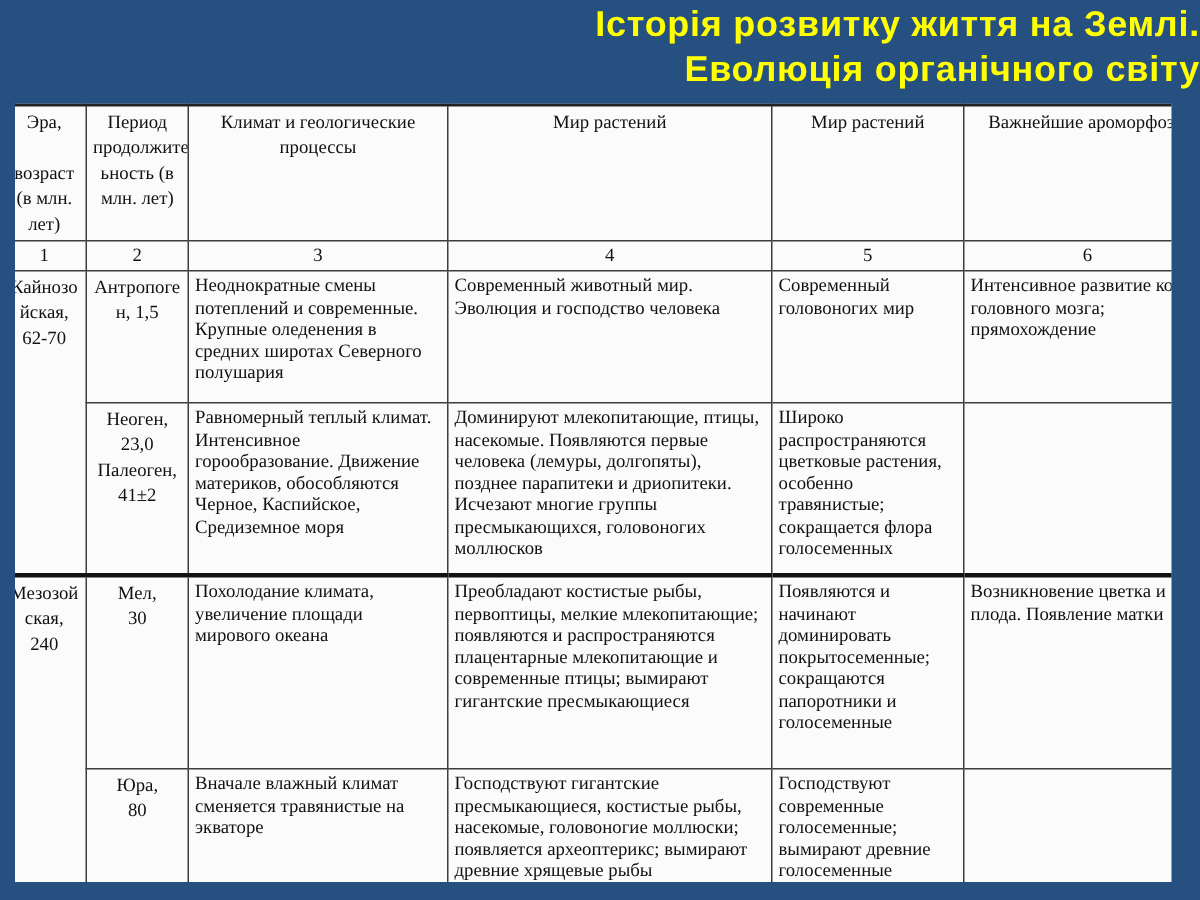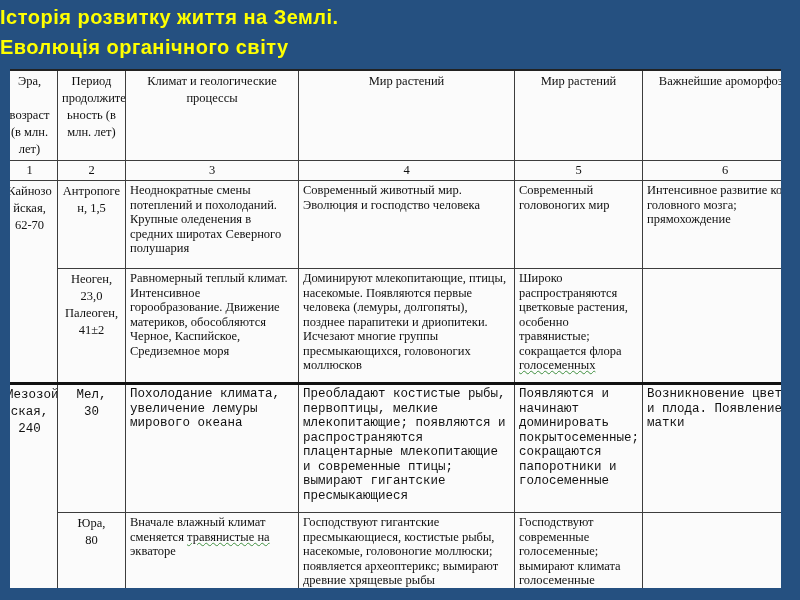--- a/index.html
+++ b/index.html
@@ -3,23 +3,23 @@
 <meta charset="utf-8">
 <style>
   html,body { margin:0; padding:0; }
   body {
     width:800px; height:600px; overflow:hidden; position:relative;
     background:#255080;
     font-family:"Liberation Serif", serif;
   }
   .slide-title {
     position:absolute; top:2px; left:0; width:800px;
-    text-align:left; white-space:pre-line;
+    text-align:right; white-space:pre-line;
     font-family:"Liberation Sans", sans-serif;
-    font-weight:bold; font-size:20px; line-height:30px;
+    font-weight:bold; font-size:24px; line-height:30px;
     color:#FFFF00; letter-spacing:0.5px;
   }
   .table-clip {
     position:absolute; left:10px; top:69px; width:771px; height:519px;
     overflow:hidden; background:#f97316;
   }
   table.evo {
     border-collapse:collapse; table-layout:fixed;
     width:806px; margin-left:-9px;
     background:#FBFBFB; color:#111;
@@ -27,24 +27,24 @@
   }
   table.evo td {
     border:1px solid #3d3d3d;
     vertical-align:top; padding:2px 4px;
     white-space:pre-line; overflow:hidden;
   }
   table.evo { border-top:2px solid #222; border-bottom:3px solid #7F7F7F; }
   td.hdr { text-align:center; line-height:17px; padding-top:4px; }
   td.num { text-align:center; line-height:15px; padding:0; }
   td.era, td.period { line-height:17px;text-align:center; }
-  tr.era-break td { border-top:3px solid #111;font-family:Liberation Mono, monospace; }
+  tr.era-break td { border-top:3px solid #111; }
   td.mix { white-space:normal; }
   .wavy {
-    text-decoration:underline; text-decoration-style:wavy;
+    text-decoration-style:wavy;
     text-decoration-color:#3F8F3F; text-decoration-thickness:1px;
   }
 </style>
 </head>
 <body>
 
 <div class="slide-title">Історія розвитку життя на Землі.
 Еволюція органічного світу</div>
 
 <div class="table-clip">
@@ -80,49 +80,49 @@
       <td class="num">4</td>
       <td class="num">5</td>
       <td class="num">6</td>
     </tr>
     <tr style="height:88px">
       <td class="era" rowspan="2">Кайнозо
 йская,
 62-70</td>
       <td class="period">Антропоге
 н, 1,5</td>
-      <td>Неоднократные смены потеплений и похолоданий. Крупные оледенения в средних широтах Северного полушария</td>
+      <td>Неоднократные смены потеплений и современные. Крупные оледенения в средних широтах Северного полушария</td>
       <td>Современный животный мир. Эволюция и господство человека</td>
       <td>Современный головоногих мир</td>
       <td>Интенсивное развитие коры головного мозга; прямохождение</td>
     </tr>
     <tr style="height:115px">
       <td class="period">Неоген,
 23,0
 Палеоген,
 41±2</td>
       <td>Равномерный теплый климат. Интенсивное горообразование. Движение материков, обособляются Черное, Каспийское, Средиземное моря</td>
       <td>Доминируют млекопитающие, птицы, насекомые. Появляются первые человека (лемуры, долгопяты), позднее парапитеки и дриопитеки. Исчезают многие группы пресмыкающихся, головоногих моллюсков</td>
       <td class="mix"><span>Широко распространяются цветковые растения, особенно травянистые; сокращается флора </span><span class="wavy">голосеменных</span></td>
       <td></td>
     </tr>
     <tr class="era-break" style="height:129px">
       <td class="era" rowspan="2">Мезозой
 ская,
 240</td>
       <td class="period">Мел,
 30</td>
-      <td>Похолодание климата, увеличение лемуры мирового океана</td>
+      <td>Похолодание климата, увеличение площади мирового океана</td>
       <td>Преобладают костистые рыбы, первоптицы, мелкие млекопитающие; появляются и распространяются плацентарные млекопитающие и современные птицы; вымирают гигантские пресмыкающиеся</td>
       <td>Появляются и начинают доминировать покрытосеменные; сокращаются папоротники и голосеменные</td>
       <td>Возникновение цветка и плода. Появление матки</td>
     </tr>
     <tr style="height:81px">
       <td class="period">Юра,
 80</td>
       <td class="mix"><span>Вначале влажный климат сменяется </span><span class="wavy">травянистые на</span><span> экваторе</span></td>
       <td>Господствуют гигантские пресмыкающиеся, костистые рыбы, насекомые, головоногие моллюски; появляется археоптерикс; вымирают древние хрящевые рыбы</td>
-      <td>Господствуют современные голосеменные; вымирают климата голосеменные</td>
+      <td>Господствуют современные голосеменные; вымирают древние голосеменные</td>
       <td></td>
     </tr>
   </tbody>
     </table>
 </div>
 
 </body></html>

